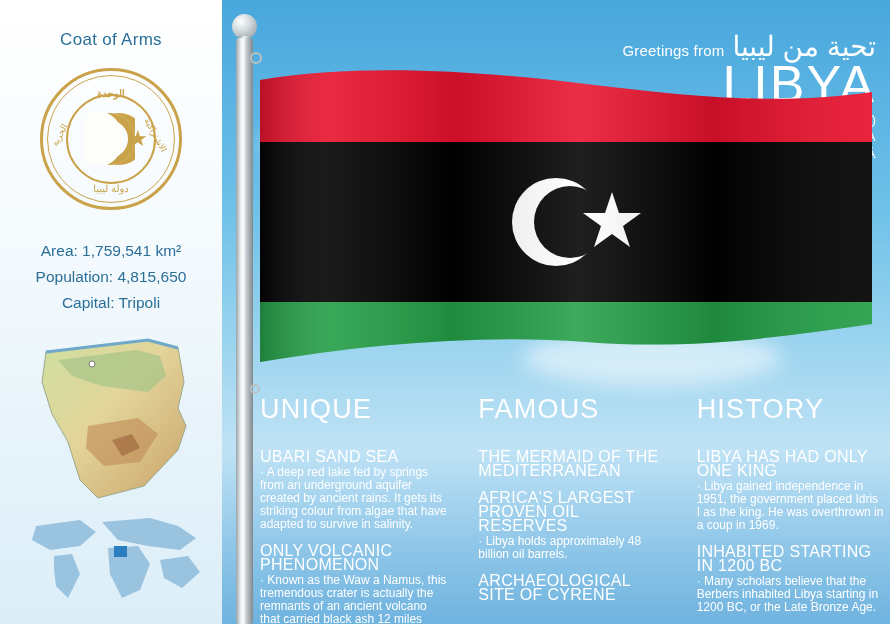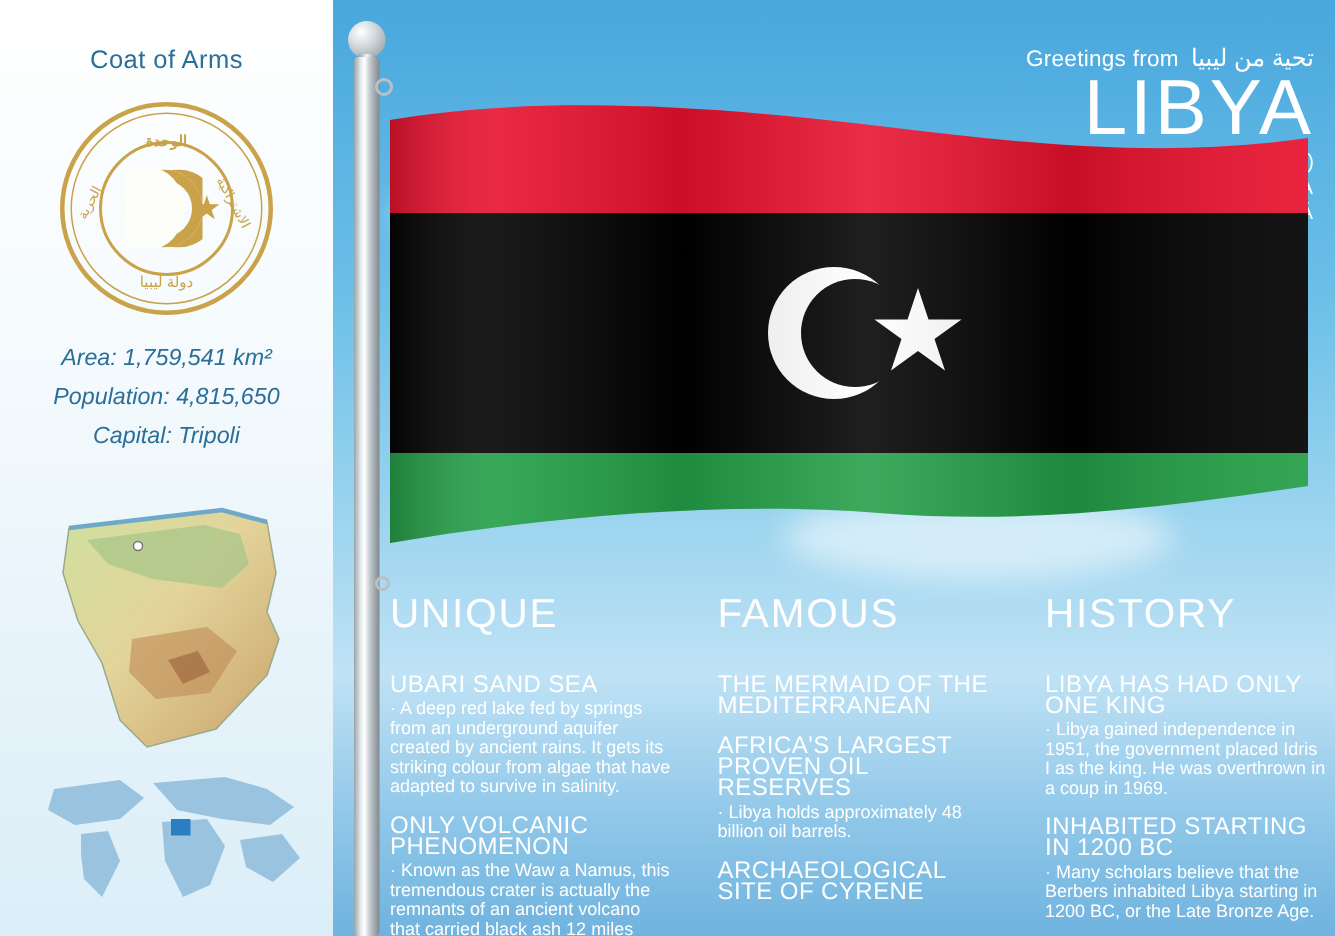--- a/index.html
+++ b/index.html
@@ -138,28 +138,27 @@
     left: 0;
     width: 142px;
     text-align: center;
     color: #c9a24a;
     font-size: 10px;
     direction: rtl;
   }
 
   .facts {
     position: absolute;
-    top: 226px;
+    top: 238px;
     left: 0;
     width: 222px;
     text-align: center;
     color: #2b6f99;
     font-size: 15.5px;
     line-height: 26px;
-    font-style: italic;
   }
 
   .map-topo {
     position: absolute;
     top: 330px;
     left: 28px;
     width: 170px;
     height: 180px;
   }
   .map-topo svg { display: block; }
@@ -259,21 +258,21 @@
     display: flex;
     align-items: baseline;
     justify-content: flex-end;
     gap: 8px;
   }
   .greet-small {
     font-size: 15px;
     letter-spacing: .2px;
   }
   .greet-arabic {
-    font-size: 16px;
+    font-size: 28px;
     direction: rtl;
   }
   .country-name {
     font-size: 52px;
     letter-spacing: 2px;
     line-height: 54px;
     margin-top: -4px;
     font-weight: 400;
   }
   .sub-line {
@@ -285,21 +284,20 @@
   
   .columns {
     position: absolute;
     left: 38px;
     top: 394px;
     width: 624px;
     height: 224px;
     display: flex;
     gap: 31px;
     color: #ffffff;
-    justify-content: flex-end;
   }
   .col { width: 196px; }
   .col-title {
     font-size: 27px;
     letter-spacing: 1.2px;
     line-height: 30px;
     margin-bottom: 26px;
   }
   .col.famous .col-title, .col.history .col-title { margin-bottom: 26px; }
   .entry { margin-bottom: 13px; }

